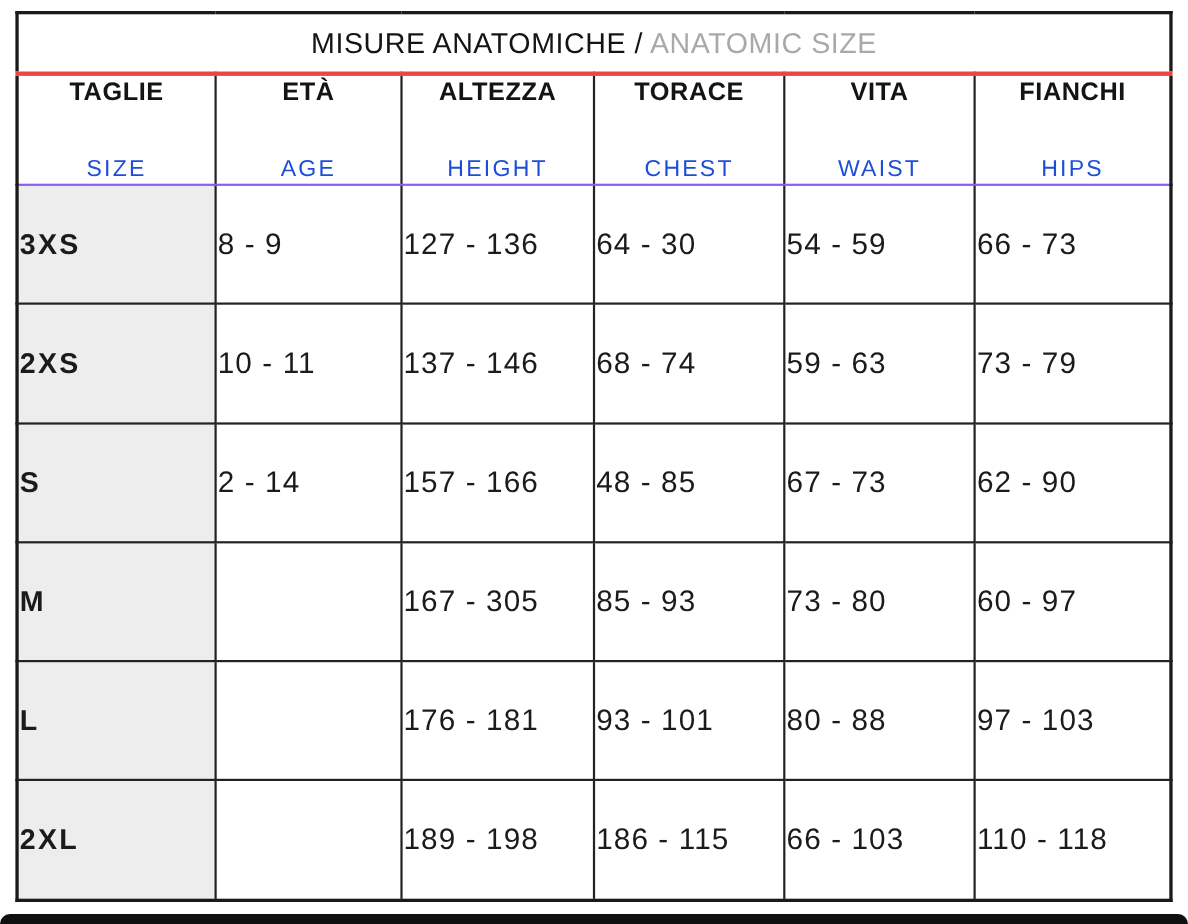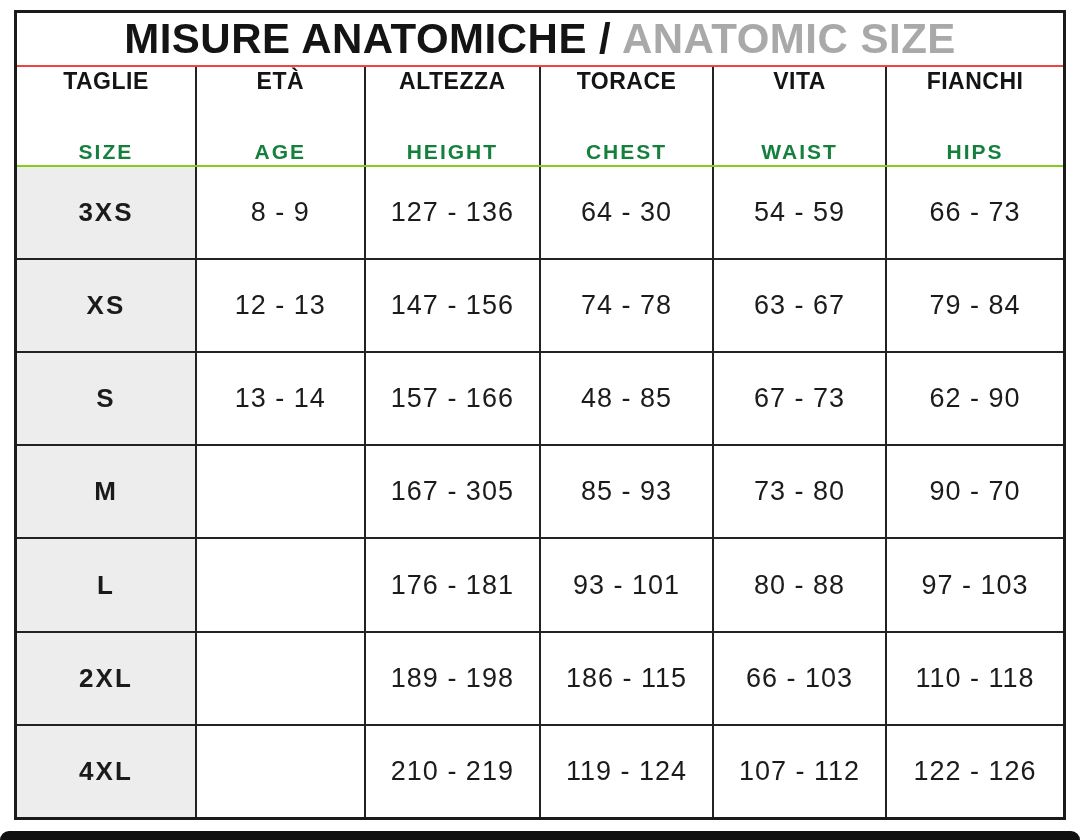--- a/index.html
+++ b/index.html
@@ -26,57 +26,56 @@
     background: #ffffff;
   }
   .size-table, .size-table th, .size-table td {
     border: 2px solid #222222;
   }
   .size-table {
     border: 3px solid #1a1a1a;
   }
   .title-row th {
     height: 50px;
-    border-bottom: 2px solid #ef4444;
+    border-bottom: 4px solid #ef4444;
     text-align: center;
     vertical-align: middle;
-    font-size: 42px;
-    font-weight: bold;
+    font-size: 26px;
+    font-weight: normal;
     letter-spacing: 0.5px;
     background: #ffffff;
     white-space: nowrap;
   }
   .title-primary { color: #141414; }
   .title-secondary { color: #a9a9a9; }
   .header-row th {
     height: 80px;
     text-align: center;
     vertical-align: middle;
     background: #ffffff;
-    border-bottom: 2px solid #84cc16;
+    border-bottom: 2px solid #8b5cf6;
     padding: 0;
   }
   .h-it {
     font-size: 23px;
     font-weight: bold;
     color: #141414;
     letter-spacing: 0.5px;
     line-height: 1.25;
   }
   .h-en {
     font-size: 21px;
-    font-weight: bold;
-    color: #15803d;
+    font-weight: normal;
+    color: #1d4ed8;
     letter-spacing: 2px;
     line-height: 1.3;
     margin-top: 42px;
   }
   tbody td {
     height: 65px;
-    text-align: center;
     vertical-align: middle;
     font-size: 27px;
     font-weight: 400;
     letter-spacing: 1px;
     color: #1b1b1b;
     background: #ffffff;
     white-space: nowrap;
   }
   tbody td.size-cell {
     background: #ededed;
@@ -143,63 +142,55 @@
   <tbody id="table-body">
       <tr>
         <td class="size-cell">3XS</td>
         <td>8 - 9</td>
         <td>127 - 136</td>
         <td>64 - 30</td>
         <td>54 - 59</td>
         <td>66 - 73</td>
       </tr>
       <tr>
-        <td class="size-cell">XS</td>
-        <td>12 - 13</td>
-        <td>147 - 156</td>
-        <td>74 - 78</td>
-        <td>63 - 67</td>
-        <td>79 - 84</td>
+        <td class="size-cell">2XS</td>
+        <td>10 - 11</td>
+        <td>137 - 146</td>
+        <td>68 - 74</td>
+        <td>59 - 63</td>
+        <td>73 - 79</td>
       </tr>
       <tr>
         <td class="size-cell">S</td>
-        <td>13 - 14</td>
+        <td>2 - 14</td>
         <td>157 - 166</td>
         <td>48 - 85</td>
         <td>67 - 73</td>
         <td>62 - 90</td>
       </tr>
       <tr>
         <td class="size-cell">M</td>
         <td></td>
         <td>167 - 305</td>
         <td>85 - 93</td>
         <td>73 - 80</td>
-        <td>90 - 70</td>
+        <td>60 - 97</td>
       </tr>
       <tr>
         <td class="size-cell">L</td>
         <td></td>
         <td>176 - 181</td>
         <td>93 - 101</td>
         <td>80 - 88</td>
         <td>97 - 103</td>
       </tr>
       <tr>
         <td class="size-cell">2XL</td>
         <td></td>
         <td>189 - 198</td>
         <td>186 - 115</td>
         <td>66 - 103</td>
         <td>110 - 118</td>
       </tr>
-      <tr>
-        <td class="size-cell">4XL</td>
-        <td></td>
-        <td>210 - 219</td>
-        <td>119 - 124</td>
-        <td>107 - 112</td>
-        <td>122 - 126</td>
-      </tr>
     </tbody>
 </table>
 
 <div class="bottom-bar"></div>
 
 </body></html>

